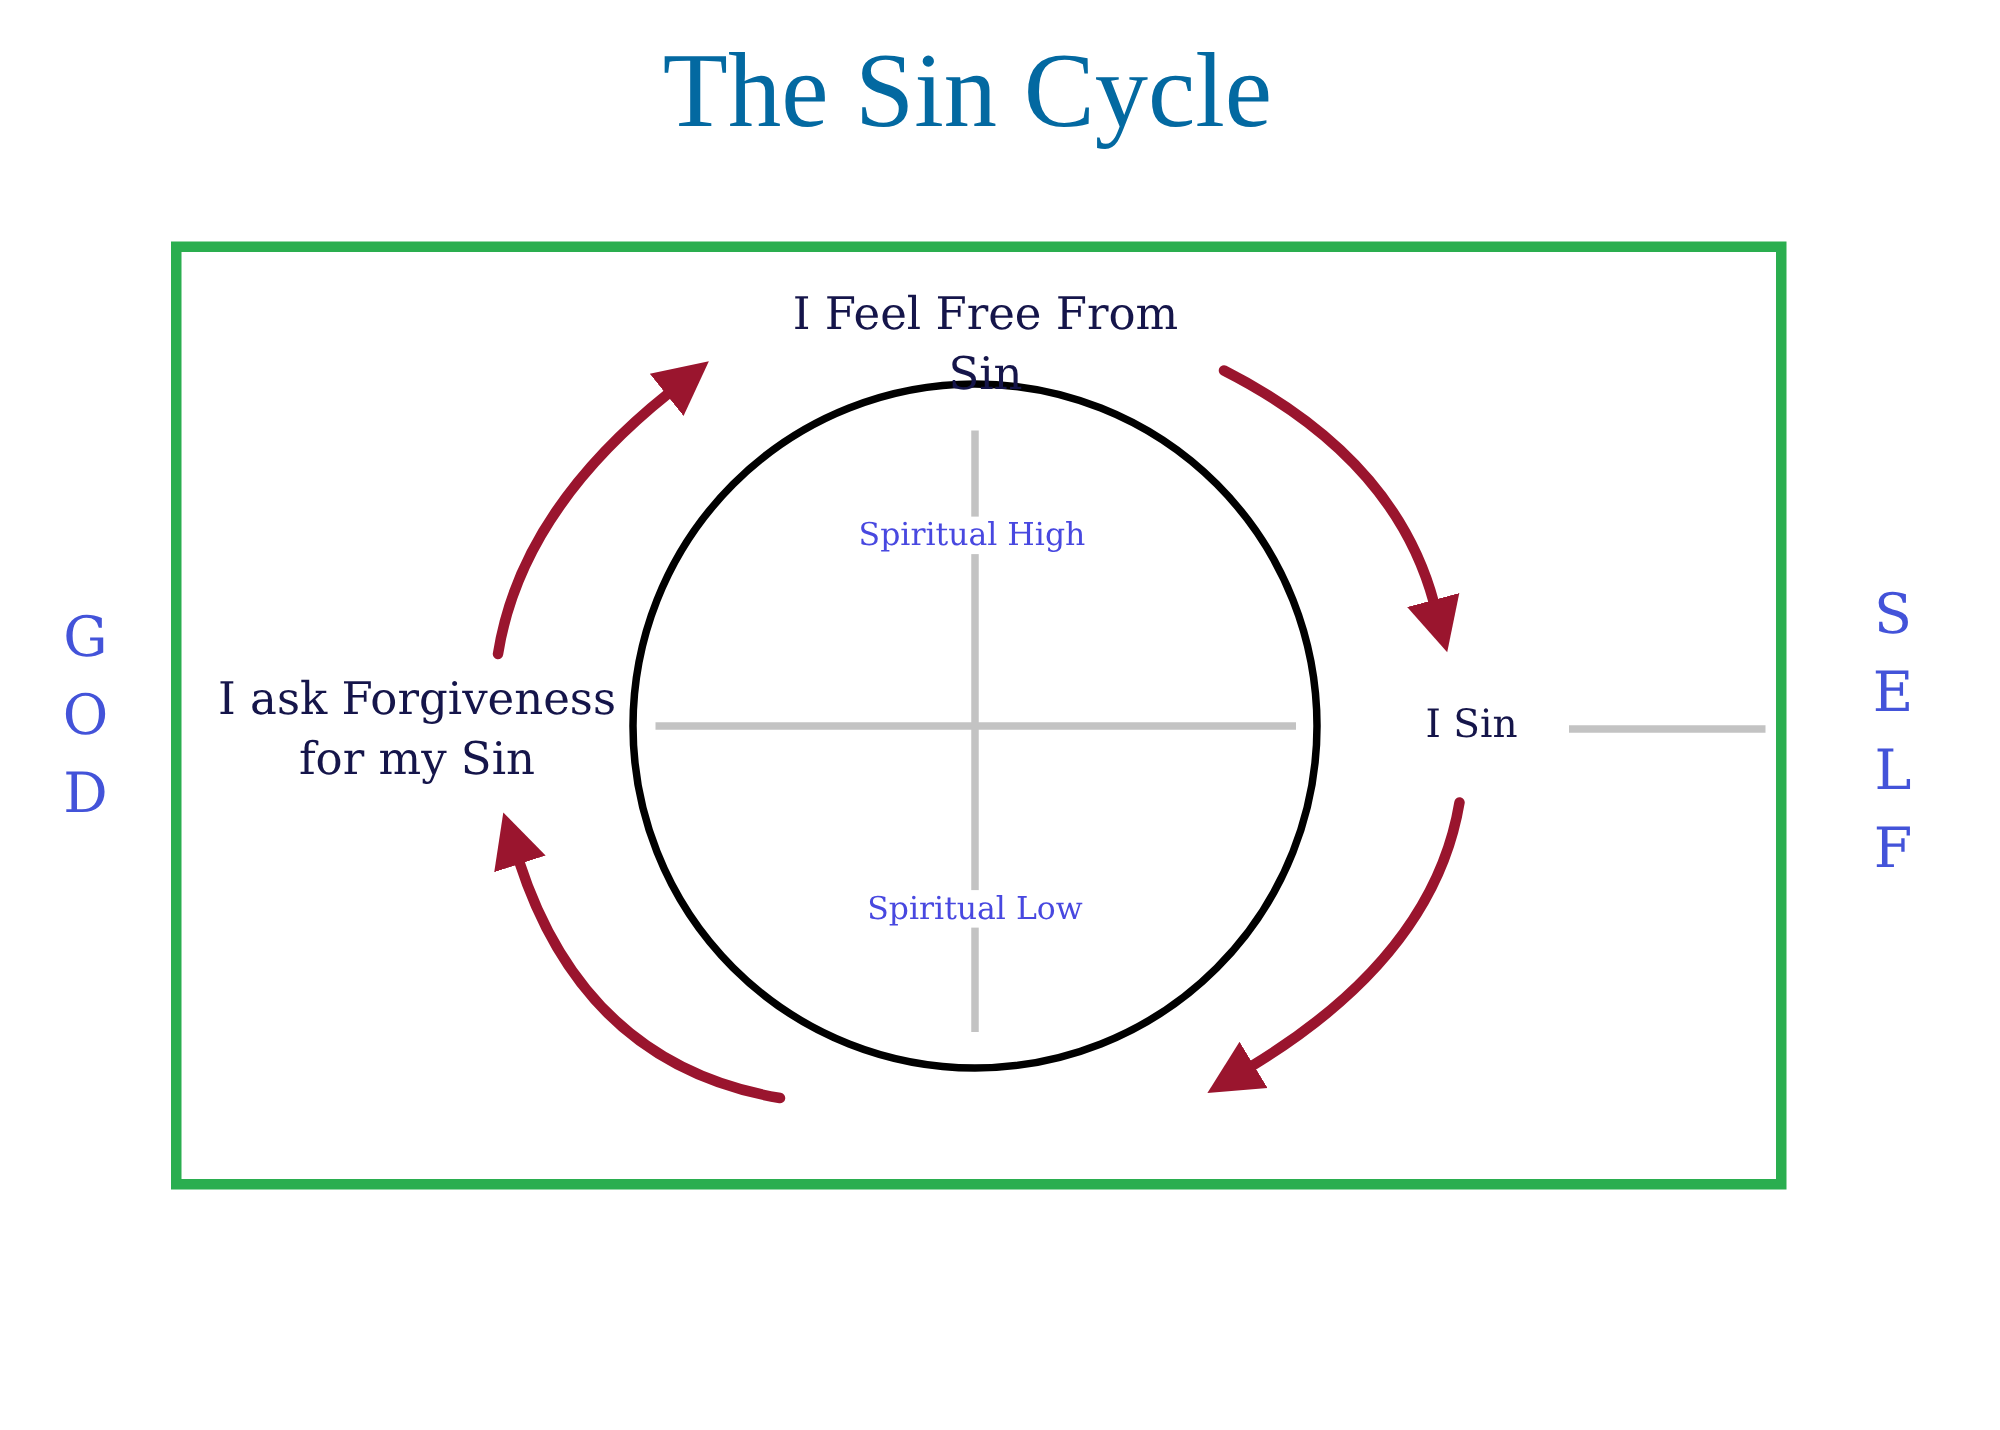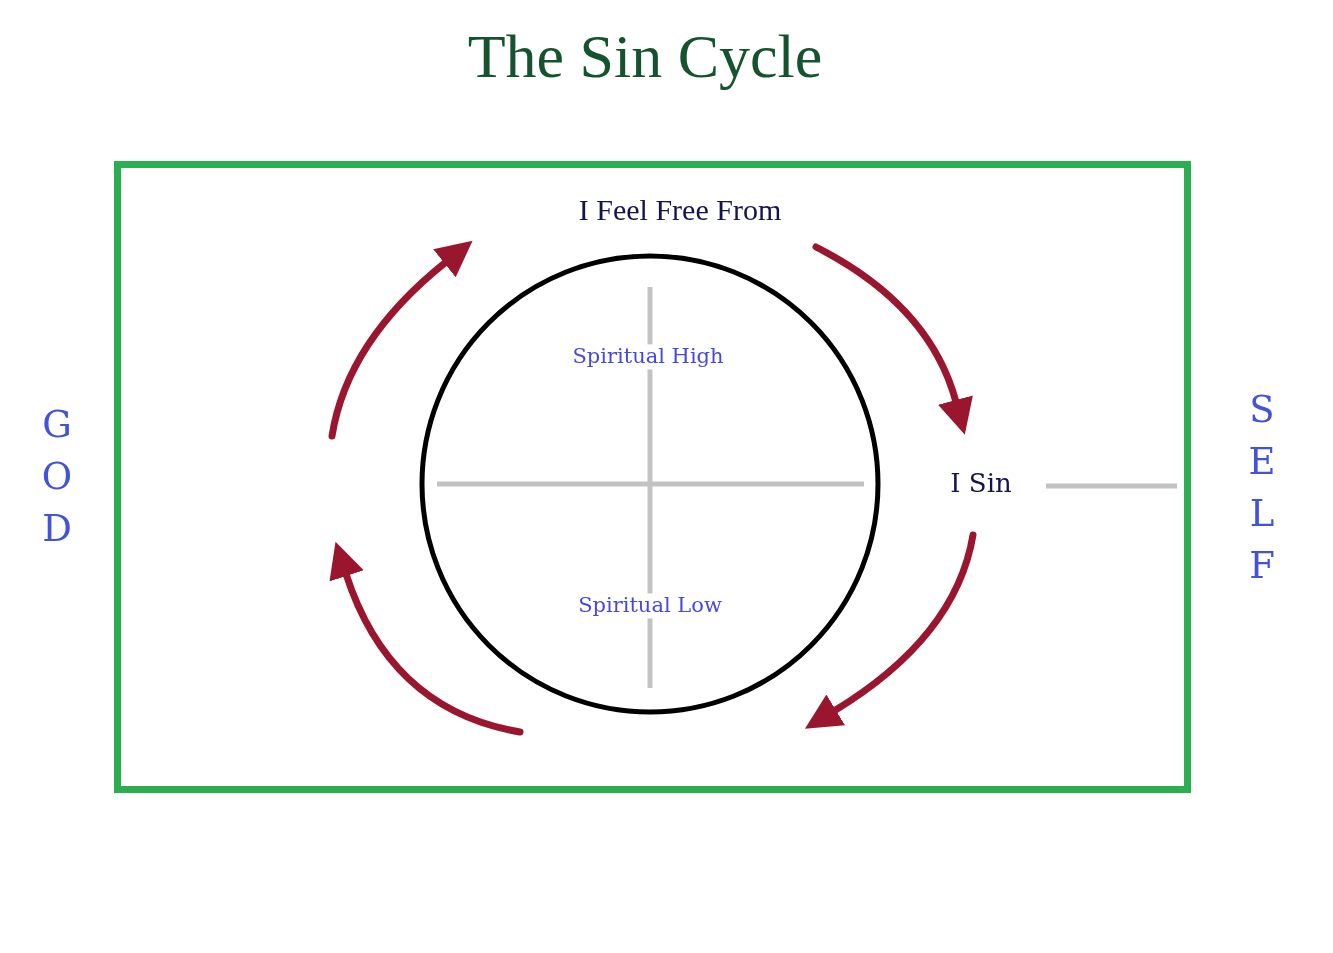--- a/index.html
+++ b/index.html
@@ -15,42 +15,42 @@
     overflow: hidden;
     font-family: "DejaVu Serif", serif;
   }
   .abs { position: absolute; }
 
   #title {
     left: 645px;
     top: 24px;
     transform: translateX(-50%);
     font-family: "Liberation Serif", serif;
-    font-size: 62px;
+    font-size: 71px;
     line-height: 1.05;
-    color: #14532d;
+    color: #0369a1;
     white-space: nowrap;
     z-index: 2;
   }
 
   #diagram-svg {
     left: 0;
     top: 0;
     z-index: 1;
   }
 
   .stage-label {
     color: #15154A;
     font-size: 30px;
     line-height: 40px;
     text-align: center;
     white-space: nowrap;
     z-index: 2;
   }
-  #stage-free    { left: 680px; top: 190px; transform: translateX(-50%); font-family: Liberation Serif, serif; }
+  #stage-free    { left: 657px; top: 190px; transform: translateX(-50%); }
   #stage-forgive { left: 278px; top: 447px; transform: translateX(-50%); }
   #stage-guilty  { left: 650px; top: 715px; transform: translateX(-50%); }
   #stage-sin {
     left: 981px; top: 483px;
     transform: translate(-50%, -50%);
     color: #15154A;
     font-size: 26px;
     line-height: 1;
     white-space: nowrap;
     z-index: 2;
@@ -114,27 +114,32 @@
     <circle cx="650" cy="484" r="228" fill="none" stroke-width="5" stroke="#000000"></circle>
 
     <path d="M 332 436 Q 347 341 446 262" fill="none" stroke-width="7" stroke-linecap="round" marker-end="url(#arrowhead)" stroke="#9A152E"></path>
     <path d="M 816 247 Q 930 305 956 402" fill="none" stroke-width="7" stroke-linecap="round" marker-end="url(#arrowhead)" stroke="#9A152E"></path>
     <path d="M 973 535 Q 956 637 834 711" fill="none" stroke-width="7" stroke-linecap="round" marker-end="url(#arrowhead)" stroke="#9A152E"></path>
     <path d="M 520 732 Q 390 710 346 574" fill="none" stroke-width="7" stroke-linecap="round" marker-end="url(#arrowhead)" stroke="#9A152E"></path>
   </svg>
 
   <div id="stage-free" class="abs stage-label">
     <div>I Feel Free From</div>
+    <div>Sin</div>
   </div>
 
   <div id="stage-sin" class="abs">I Sin</div>
 
   <div id="stage-guilty" class="abs stage-label">
   </div>
 
+  <div id="stage-forgive" class="abs stage-label">
+    <div>I ask Forgiveness</div>
+    <div>for my Sin</div>
+  </div>
 
   <div id="spiritual-high" class="abs inner-label">Spiritual High</div>
   <div id="spiritual-low" class="abs inner-label">Spiritual Low</div>
 
   <div id="word-god" class="abs side-word">
     <span>G</span>
     <span>O</span>
     <span>D</span>
   </div>
 

